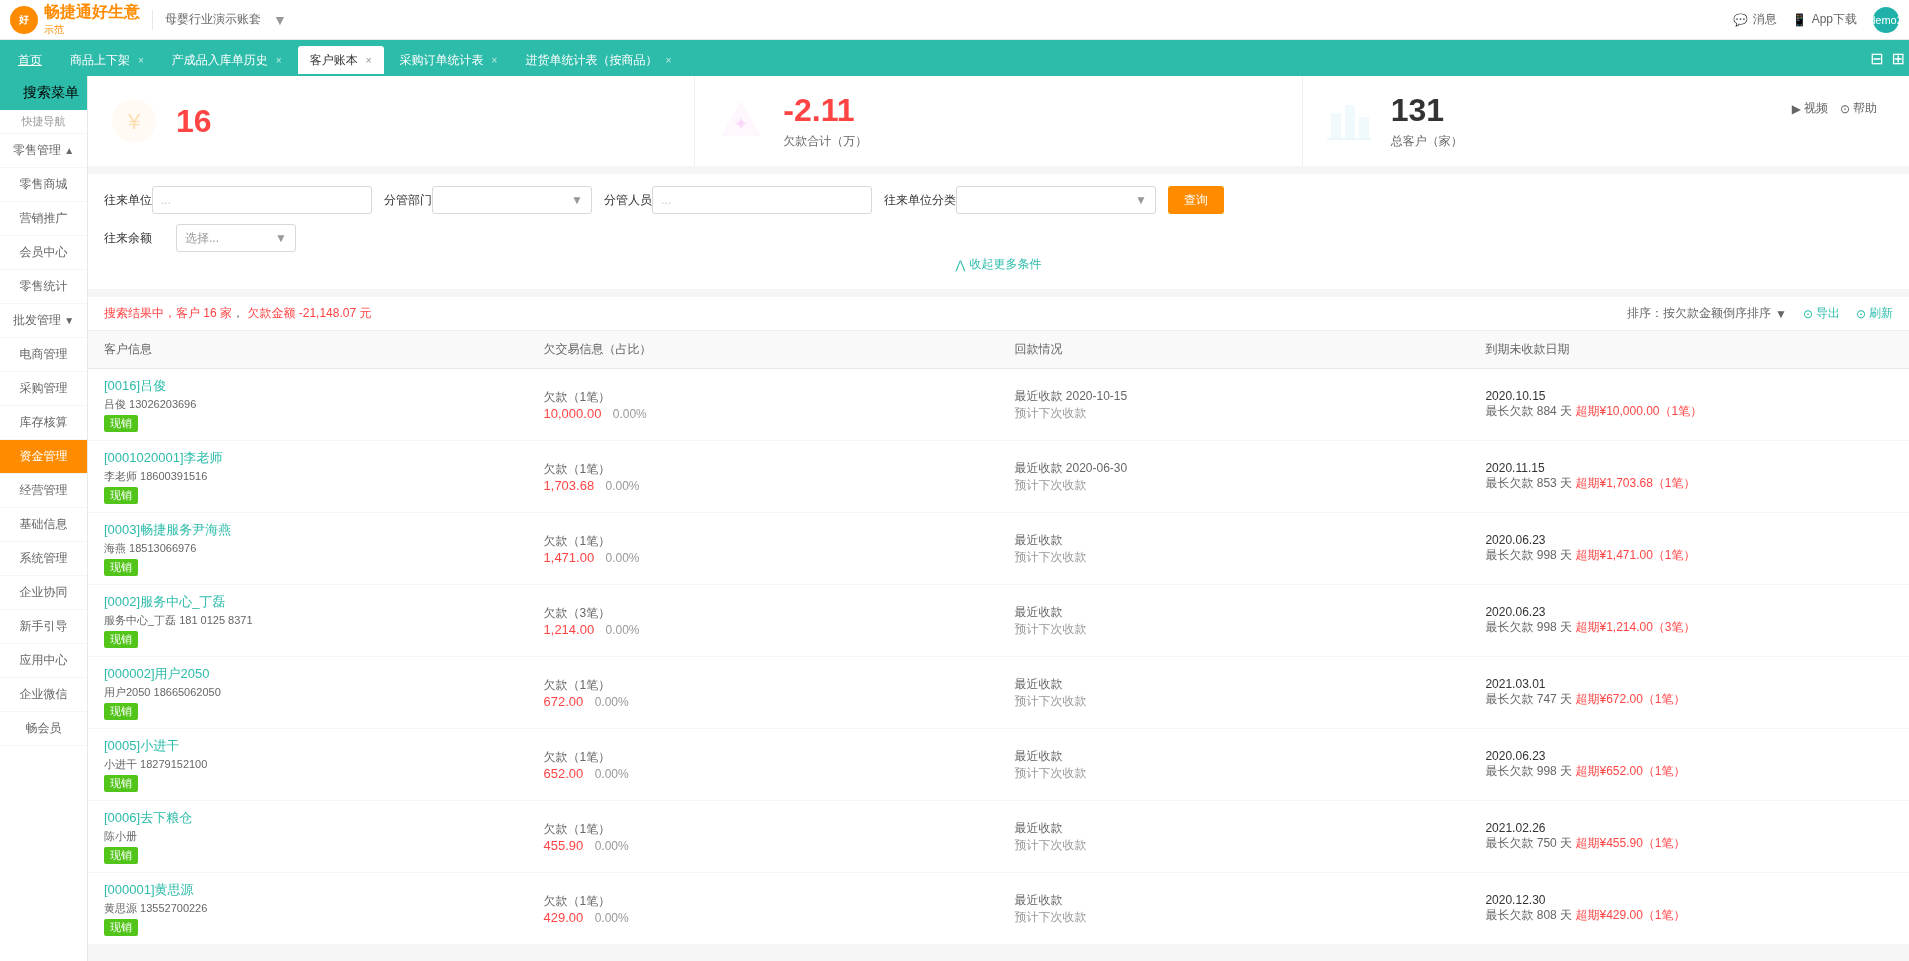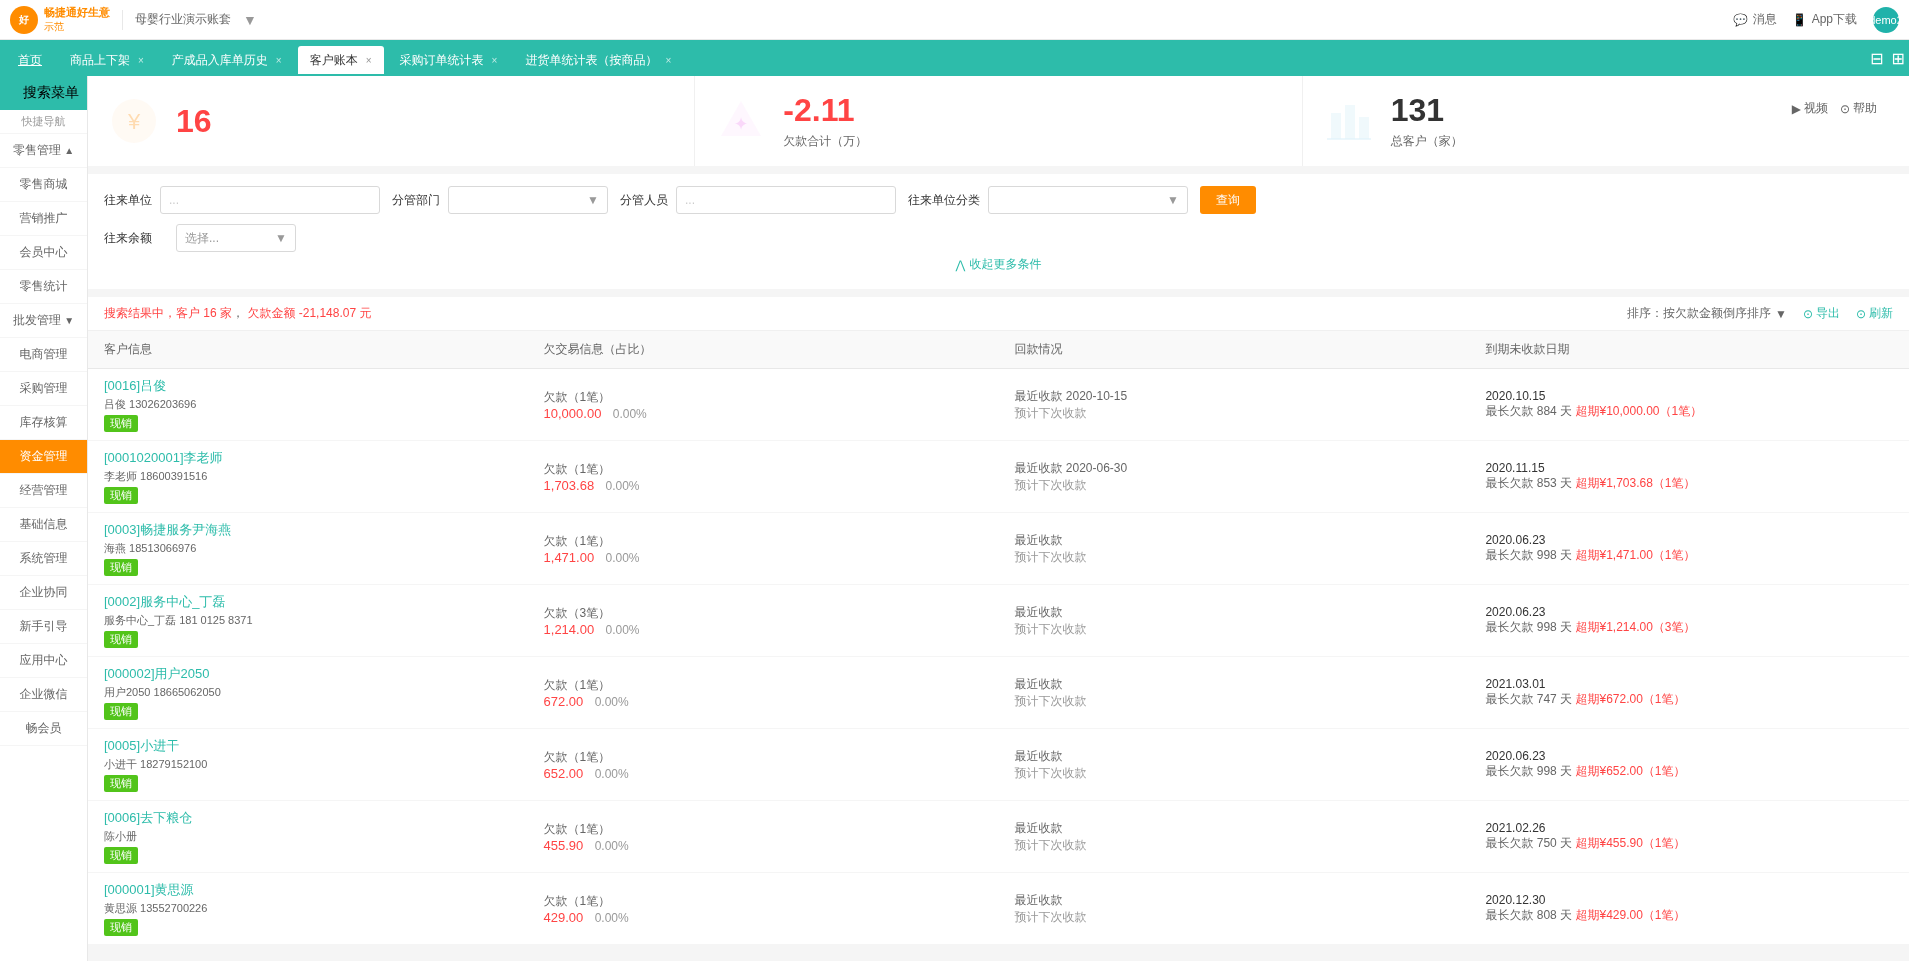--- a/index.html
+++ b/index.html
@@ -46,21 +46,21 @@
     .stat-number { font-size: 32px; font-weight: bold; color: #ff4444; }
     .stat-number.dark { color: #333; }
     .stat-label { font-size: 12px; color: #666; margin-top: 4px; }
     .stat-card-right { display: flex; align-items: flex-start; gap: 12px; padding: 12px 16px; }
     .view-btn { font-size: 12px; color: #666; display: flex; align-items: center; gap: 3px; cursor: pointer; }
     .help-btn { font-size: 12px; color: #666; display: flex; align-items: center; gap: 3px; cursor: pointer; }
 
     
     .filter-area { background: #fff; padding: 12px 16px; margin-bottom: 8px; }
     .filter-row { display: flex; align-items: center; gap: 12px; margin-bottom: 10px; flex-wrap: wrap; }
-    .filter-item { display: flex; align-items: center; gap: 8px; }
+    .filter-item { display: flex; align-items: center; }
     .filter-label { font-size: 12px; color: #333; white-space: nowrap; }
     .filter-input { height: 28px; border: 1px solid #d9d9d9; border-radius: 3px; padding: 0 8px; font-size: 12px; color: #333; min-width: 160px; display: flex; align-items: center; justify-content: space-between; cursor: pointer; background: #fff; }
     .filter-input.wide { min-width: 220px; }
     .filter-select { height: 28px; border: 1px solid #d9d9d9; border-radius: 3px; padding: 0 8px; font-size: 12px; color: #333; min-width: 160px; background: #fff; display: flex; align-items: center; justify-content: space-between; cursor: pointer; }
     .collapse-btn { color: #2dbcaa; font-size: 12px; cursor: pointer; display: flex; align-items: center; gap: 4px; text-align: center; width: 100%; justify-content: center; padding: 4px 0; }
     .query-btn { background: #ff8c00; color: white; border: none; border-radius: 3px; height: 28px; padding: 0 16px; cursor: pointer; font-size: 12px; }
 
     
     .result-bar { background: #fff; padding: 8px 16px; display: flex; align-items: center; justify-content: space-between; border-bottom: 1px solid #f0f0f0; margin-bottom: 0; }
     .result-info { font-size: 12px; color: #666; }
@@ -95,21 +95,21 @@
     .filter-select2 { height: 28px; border: 1px solid #d9d9d9; border-radius: 3px; padding: 0 8px; font-size: 12px; min-width: 120px; display: flex; align-items: center; justify-content: space-between; background: #fff; cursor: pointer; }
   </style>
 </head>
 <body>
 
 <div class="top-bar">
   <div class="top-bar-left">
     <div class="logo-area">
       <div class="logo-icon">好</div>
       <div>
-        <div style="font-size:11px;color:#ff8c00;font-weight:bold;">畅捷通好生意</div>
+        <div style="font-size:16px;color:#ff8c00;font-weight:bold;">畅捷通好生意</div>
         <div style="font-size:10px;color:#ff8c00;">示范</div>
       </div>
     </div>
     <div style="width:1px;height:20px;background:#e8e8e8;margin:0 4px;"></div>
     <div class="store-name">母婴行业演示账套</div>
     <div style="color:#999;font-size:14px;margin-left:4px;">▼</div>
   </div>
   <div class="top-bar-right">
     <div class="top-bar-btn">
       <span>💬</span>

